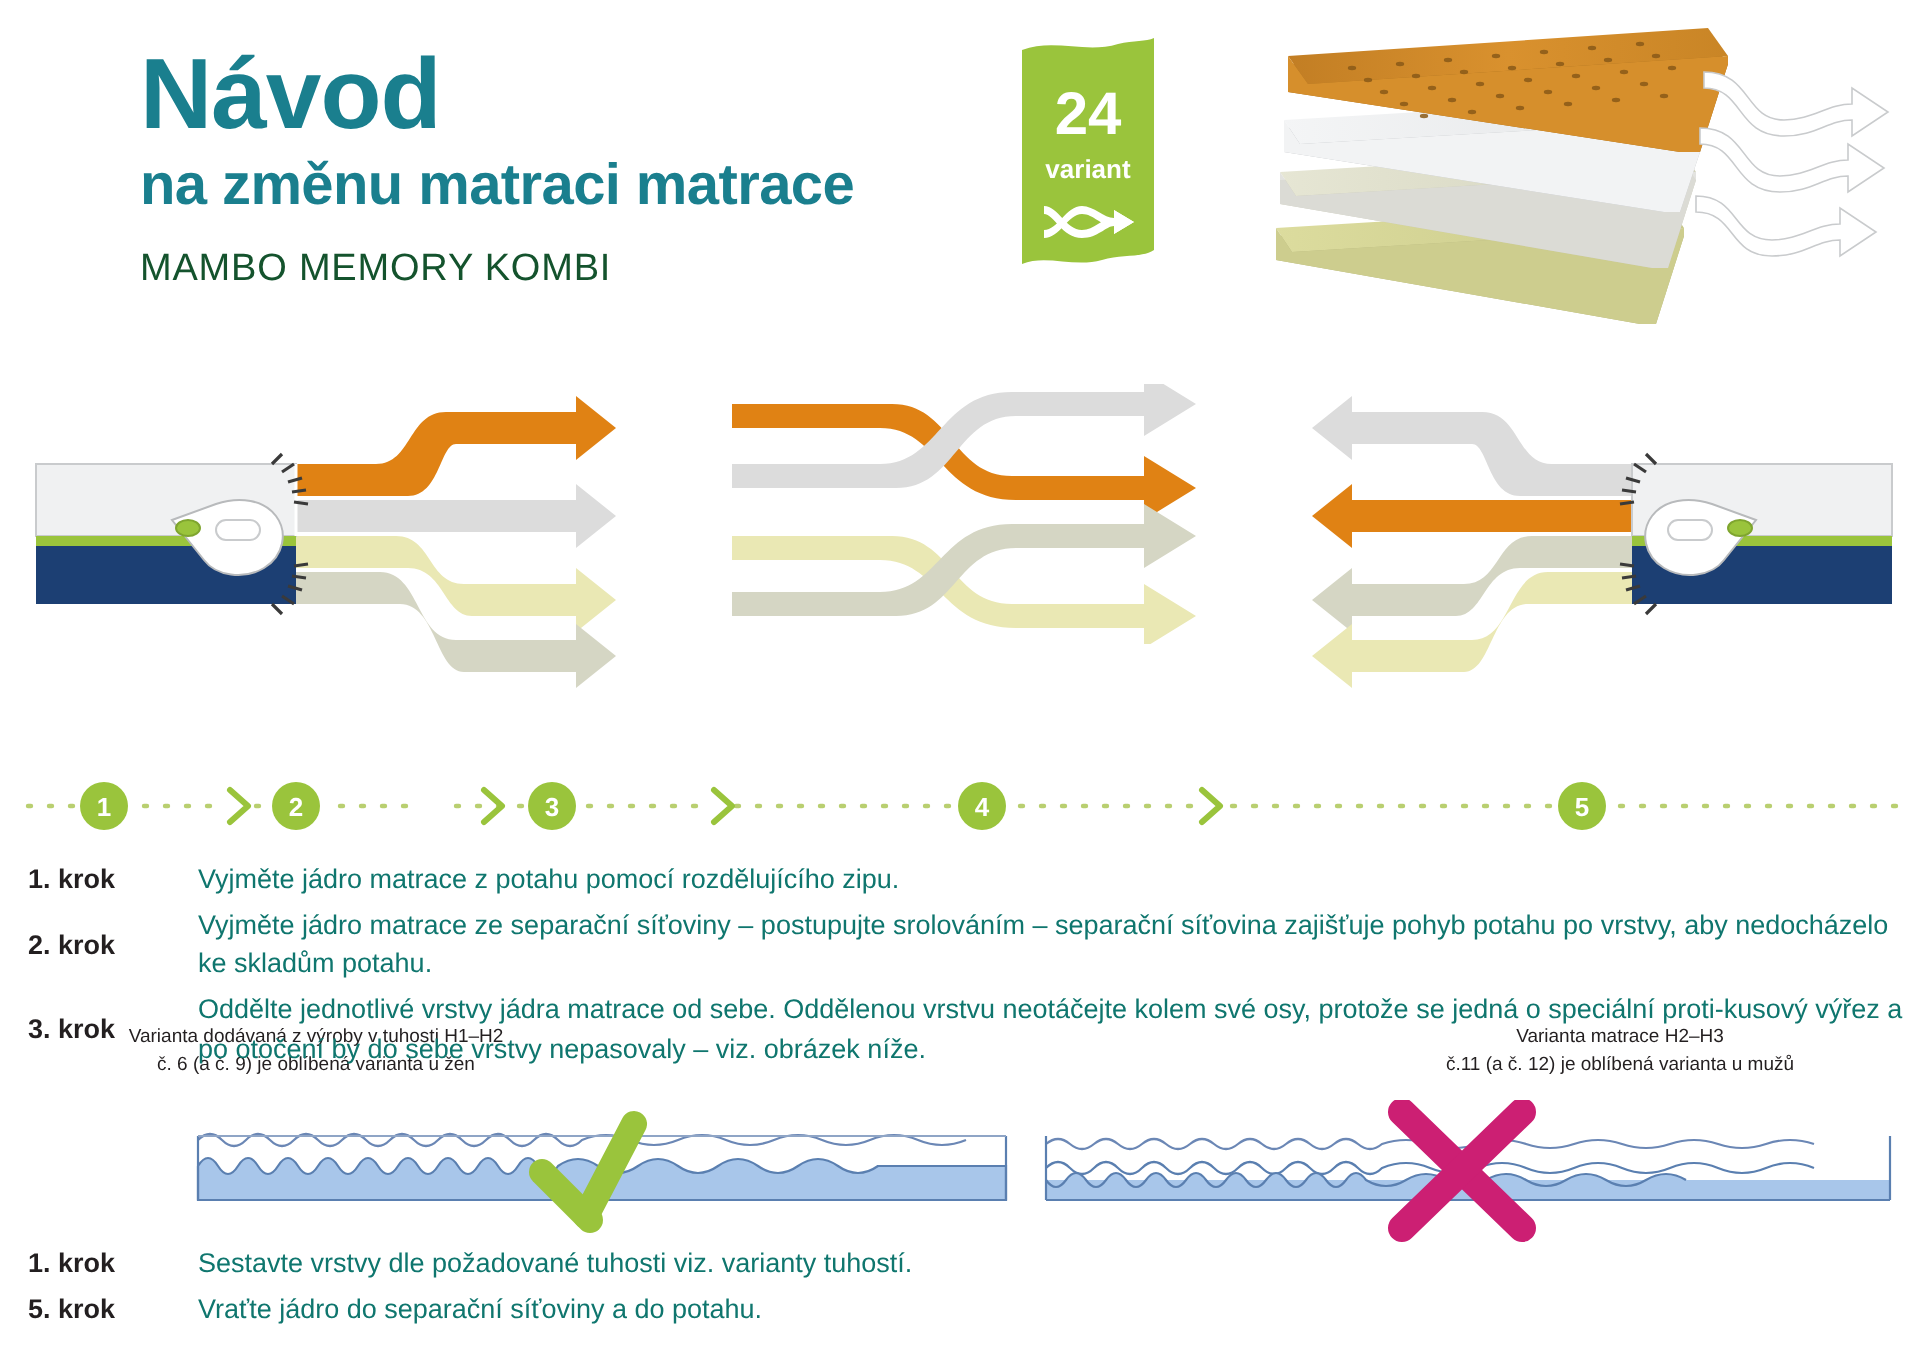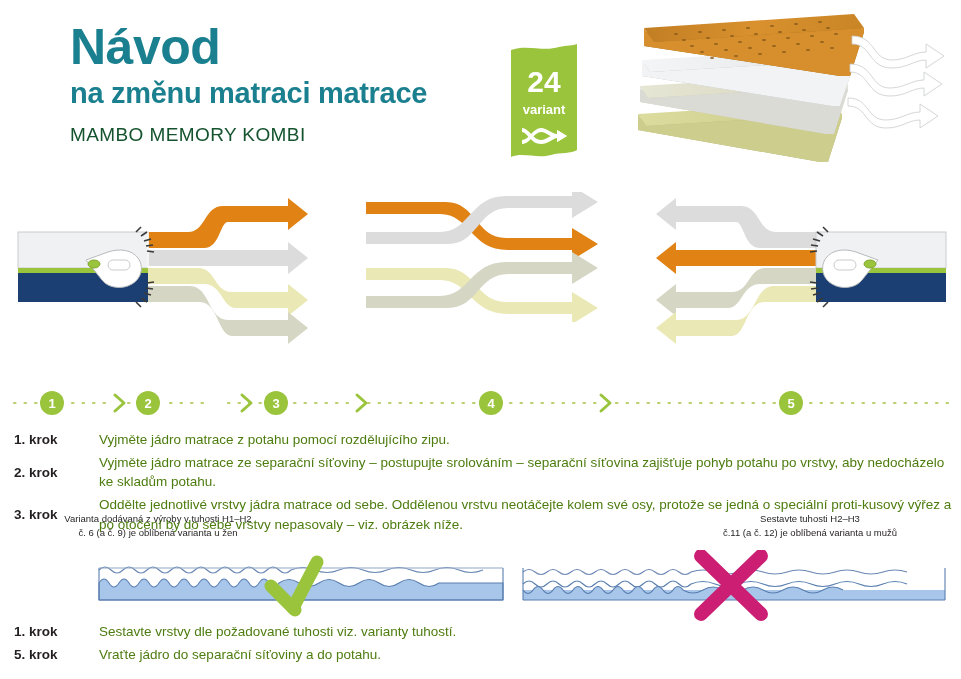--- a/index.html
+++ b/index.html
@@ -19,21 +19,21 @@
   .title-sub{
     font-size:29px;font-weight:bold;color:#1a7f8e;line-height:1.1;
     margin:6px 0 0 0;letter-spacing:-0.3px;
   }
   .title-model{
     font-size:19px;font-weight:normal;color:#14532d;margin:14px 0 0 0;
     letter-spacing:0.4px;
   }
 
   
-  .badge{position:absolute;left:461px;top:42px;width:70px;height:118px;}
+  .badge{position:absolute;left:461px;top:17px;width:70px;height:118px;}
   .badge svg{display:block;}
 
   
   .mattress3d{position:absolute;left:566px;top:2px;width:392px;height:176px;}
   .mattress3d svg{display:block;}
 
   
   .diagrams{position:absolute;left:0;top:192px;width:961px;height:170px;}
   .diag{position:absolute;top:0;}
   .diag-left{left:8px;width:320px;height:170px;}
@@ -54,21 +54,21 @@
   .steps-track svg{display:block;}
 
   
   .steplist{position:absolute;left:14px;top:430px;width:940px;}
   .steprow{display:flex;align-items:center;margin-bottom:4px;}
   .step-label{
     width:85px;flex:0 0 85px;font-size:13.5px;font-weight:bold;
     color:#231f20;line-height:1.42;
   }
   .step-text{
-    flex:1;font-size:13.5px;color:#4d7c0f;line-height:1.42;
+    flex:1;font-size:13.5px;color:#0f766e;line-height:1.42;
   }
 
   
   .bottomfig{position:absolute;left:55px;top:550px;width:906px;height:72px;}
   .bottomfig svg{display:block;}
 
   
   .steplist-lower{position:absolute;left:14px;top:622px;width:940px;}
 </style>
 </head>
@@ -305,21 +305,21 @@
         </g>
       </svg>
     </div>
 
     <div class="caption cap-left">
       <div><span>Varianta dodávaná z výroby v tuhosti </span><b>H1–H2</b></div>
       <div>č. 6 (a č. 9) je oblíbená varianta u žen</div>
     </div>
 
     <div class="caption cap-right">
-      <div><span>Sestavte tuhosti </span><b>H2–H3</b></div>
+      <div><span>Varianta matrace </span><b>H2–H3</b></div>
       <div>č.11 (a č. 12) je oblíbená varianta u mužů</div>
     </div>
   </div>
 
   <div class="steps-track">
     <svg width="961" height="36" viewBox="0 0 961 36">
       <g stroke="#b9cf70" stroke-width="2.2" stroke-linecap="round" stroke-dasharray="1.5 9" fill="none">
         <line x1="14" y1="21" x2="38" y2="21"></line>
         <line x1="72" y1="21" x2="110" y2="21"></line>
         <line x1="128" y1="21" x2="134" y2="21"></line>

